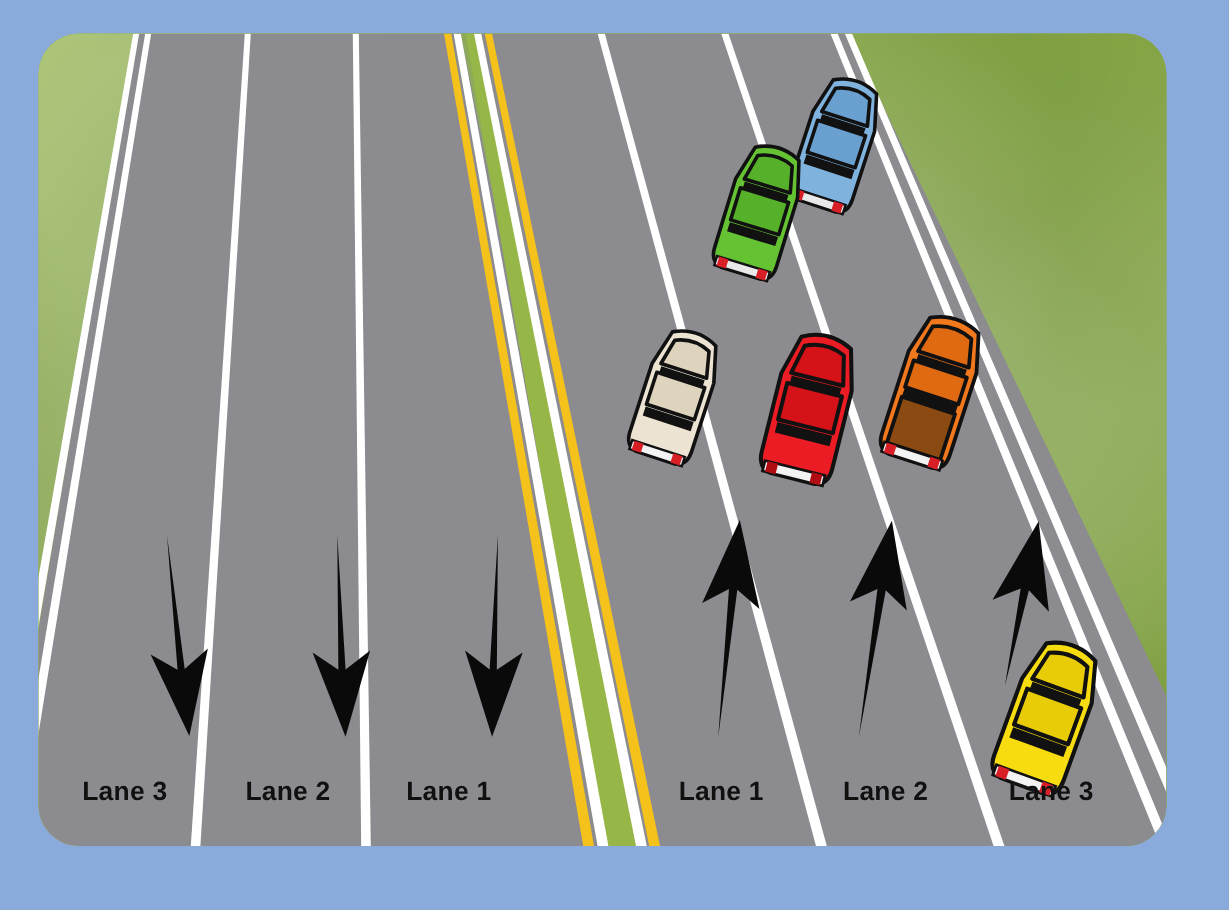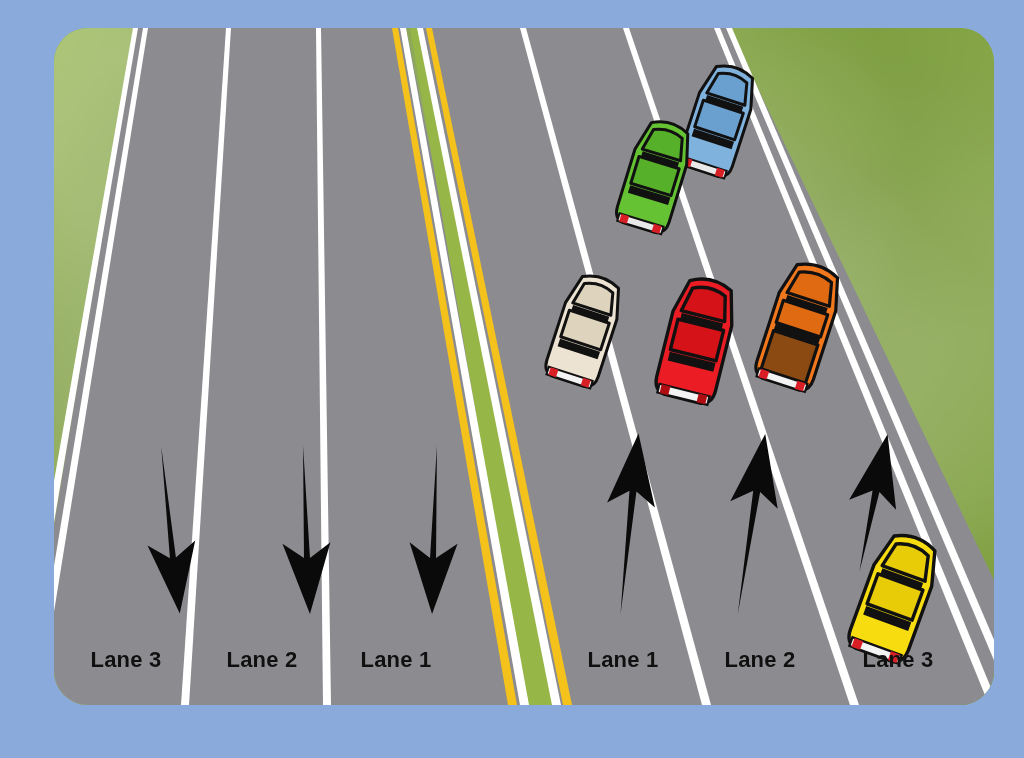--- a/index.html
+++ b/index.html
@@ -11,21 +11,21 @@
   #stage {
     position: relative;
     width: 1024px;
     height: 758px;
     overflow: hidden;
     background: #8aaadb;
     font-family: "Liberation Sans", sans-serif;
   }
   #card {
     position: absolute;
-    left: 54px;
+    left: 32px;
     top: 28px;
     width: 940px;
     height: 677px;
     border-radius: 34px;
     overflow: hidden;
     background: #8fb03f;
   }
   #grass {
     position: absolute;
     inset: 0;

